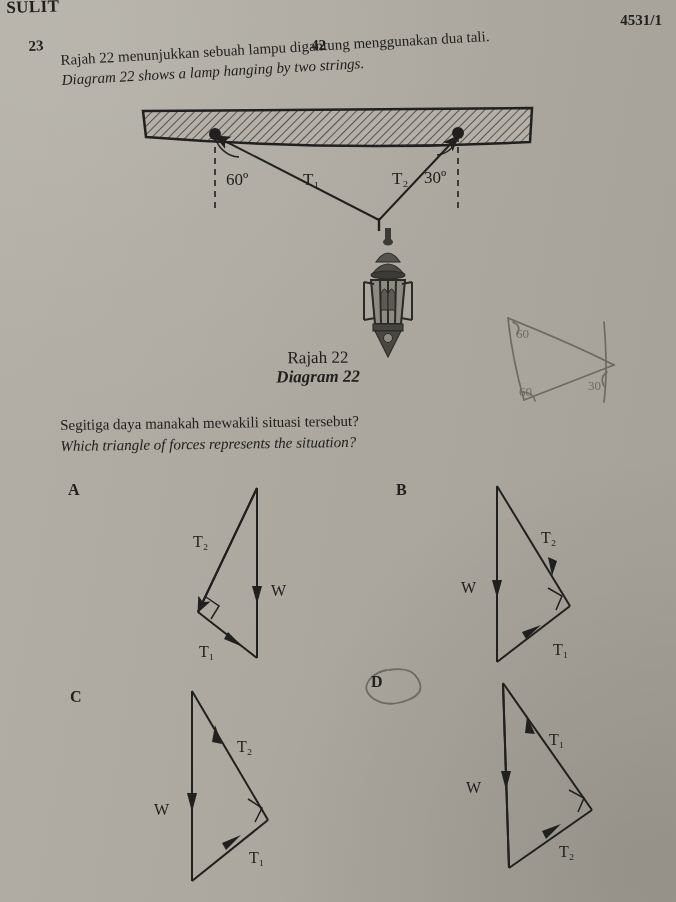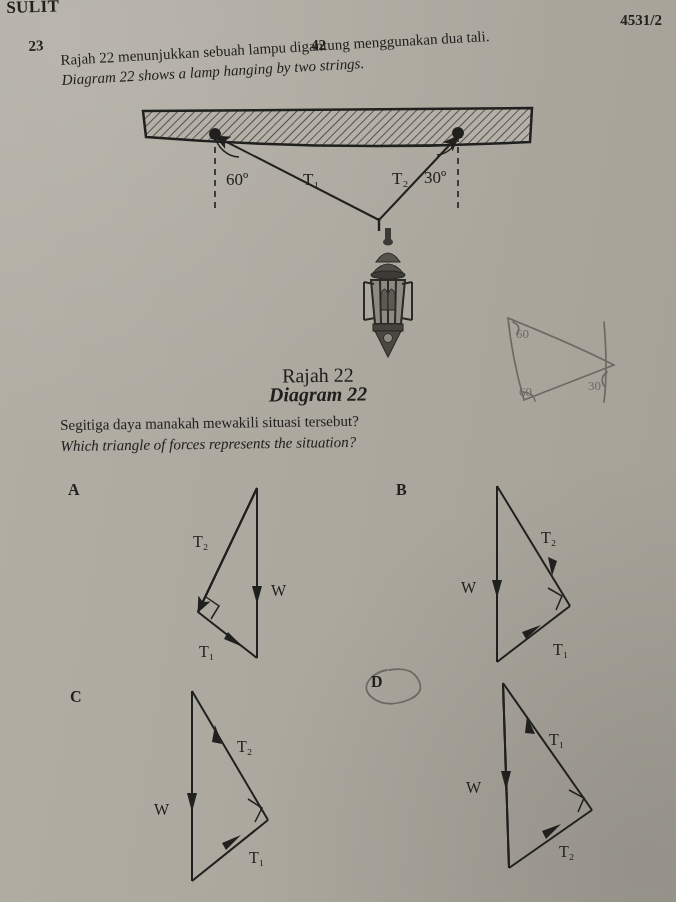--- a/index.html
+++ b/index.html
@@ -31,21 +31,21 @@
     position:absolute;left:28px;top:38px;font-weight:bold;font-size:15px;
     transform:rotate(-3deg);transform-origin:left top;
   }
   .qtext{
     position:absolute;left:60px;top:50px;width:500px;font-size:15px;line-height:20px;
     transform:rotate(-3.2deg);transform-origin:left top;
   }
   .qtext .en{font-style:italic;}
 
   .caption{
-    position:absolute;left:318px;top:366px;font-size:20px;line-height:19px;
+    position:absolute;left:318px;top:348px;font-size:17px;line-height:19px;
     text-align:center;transform:translateX(-50%) rotate(-0.6deg);
   }
   .caption .en{font-style:italic;font-weight:bold;}
 
   .prompt{
     position:absolute;left:60px;top:415px;width:470px;font-size:15px;line-height:21px;
     transform:rotate(-0.8deg);transform-origin:left top;
   }
   .prompt .en{font-style:italic;}
 
@@ -59,21 +59,21 @@
 
   .svg-layer{position:absolute;left:0;top:0;width:676px;height:902px;pointer-events:none;}
   .lampwrap{position:absolute;left:352px;top:228px;width:72px;height:130px;}
 </style>
 </head>
 <body>
 
 <div class="paper-shade"></div>
 
 <div class="hdr-sulit">SULIT</div>
-<div class="hdr-code">4531/2</div>
+<div class="hdr-code">4531/1</div>
 <div class="pagenum">42</div>
 <div class="qnum">23</div>
 
 <div class="qtext">
   <div>Rajah 22 menunjukkan sebuah lampu digantung menggunakan dua tali.</div>
   <div class="en">Diagram 22 shows a lamp hanging by two strings.</div>
 </div>
 
 <div class="lampwrap">
   <svg viewBox="0 0 72 130" width="72" height="130" aria-hidden="true">

